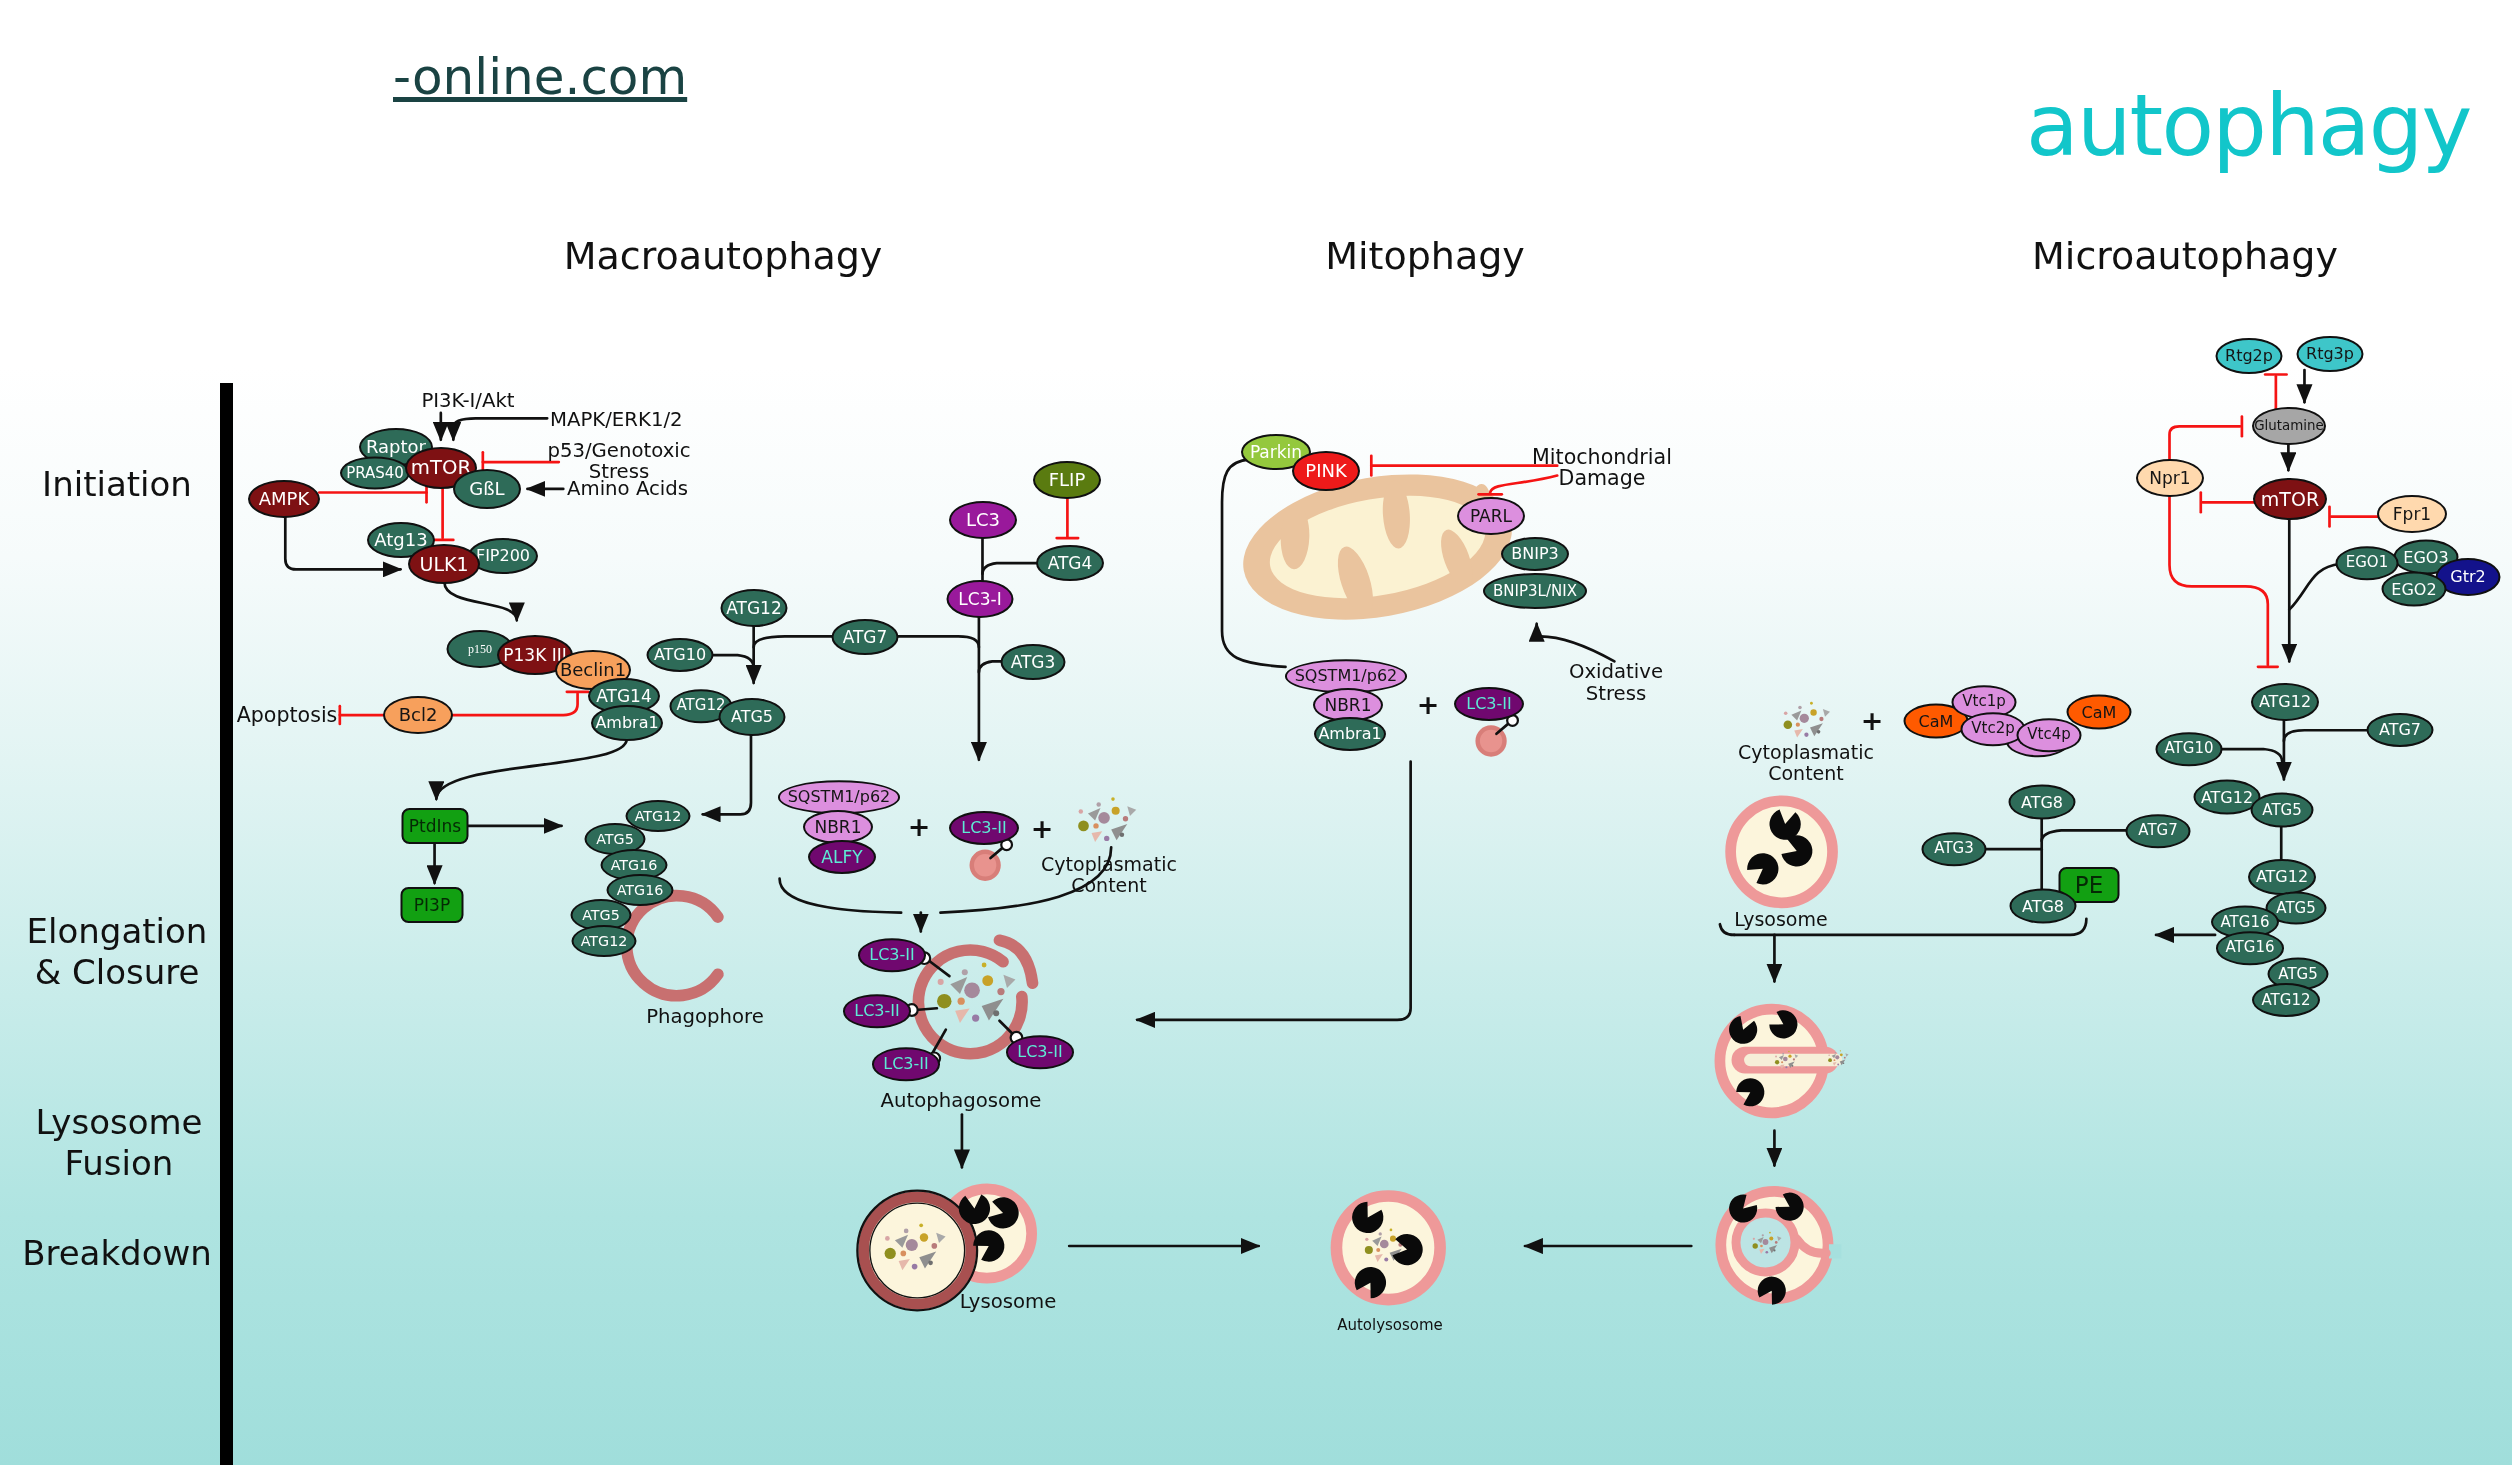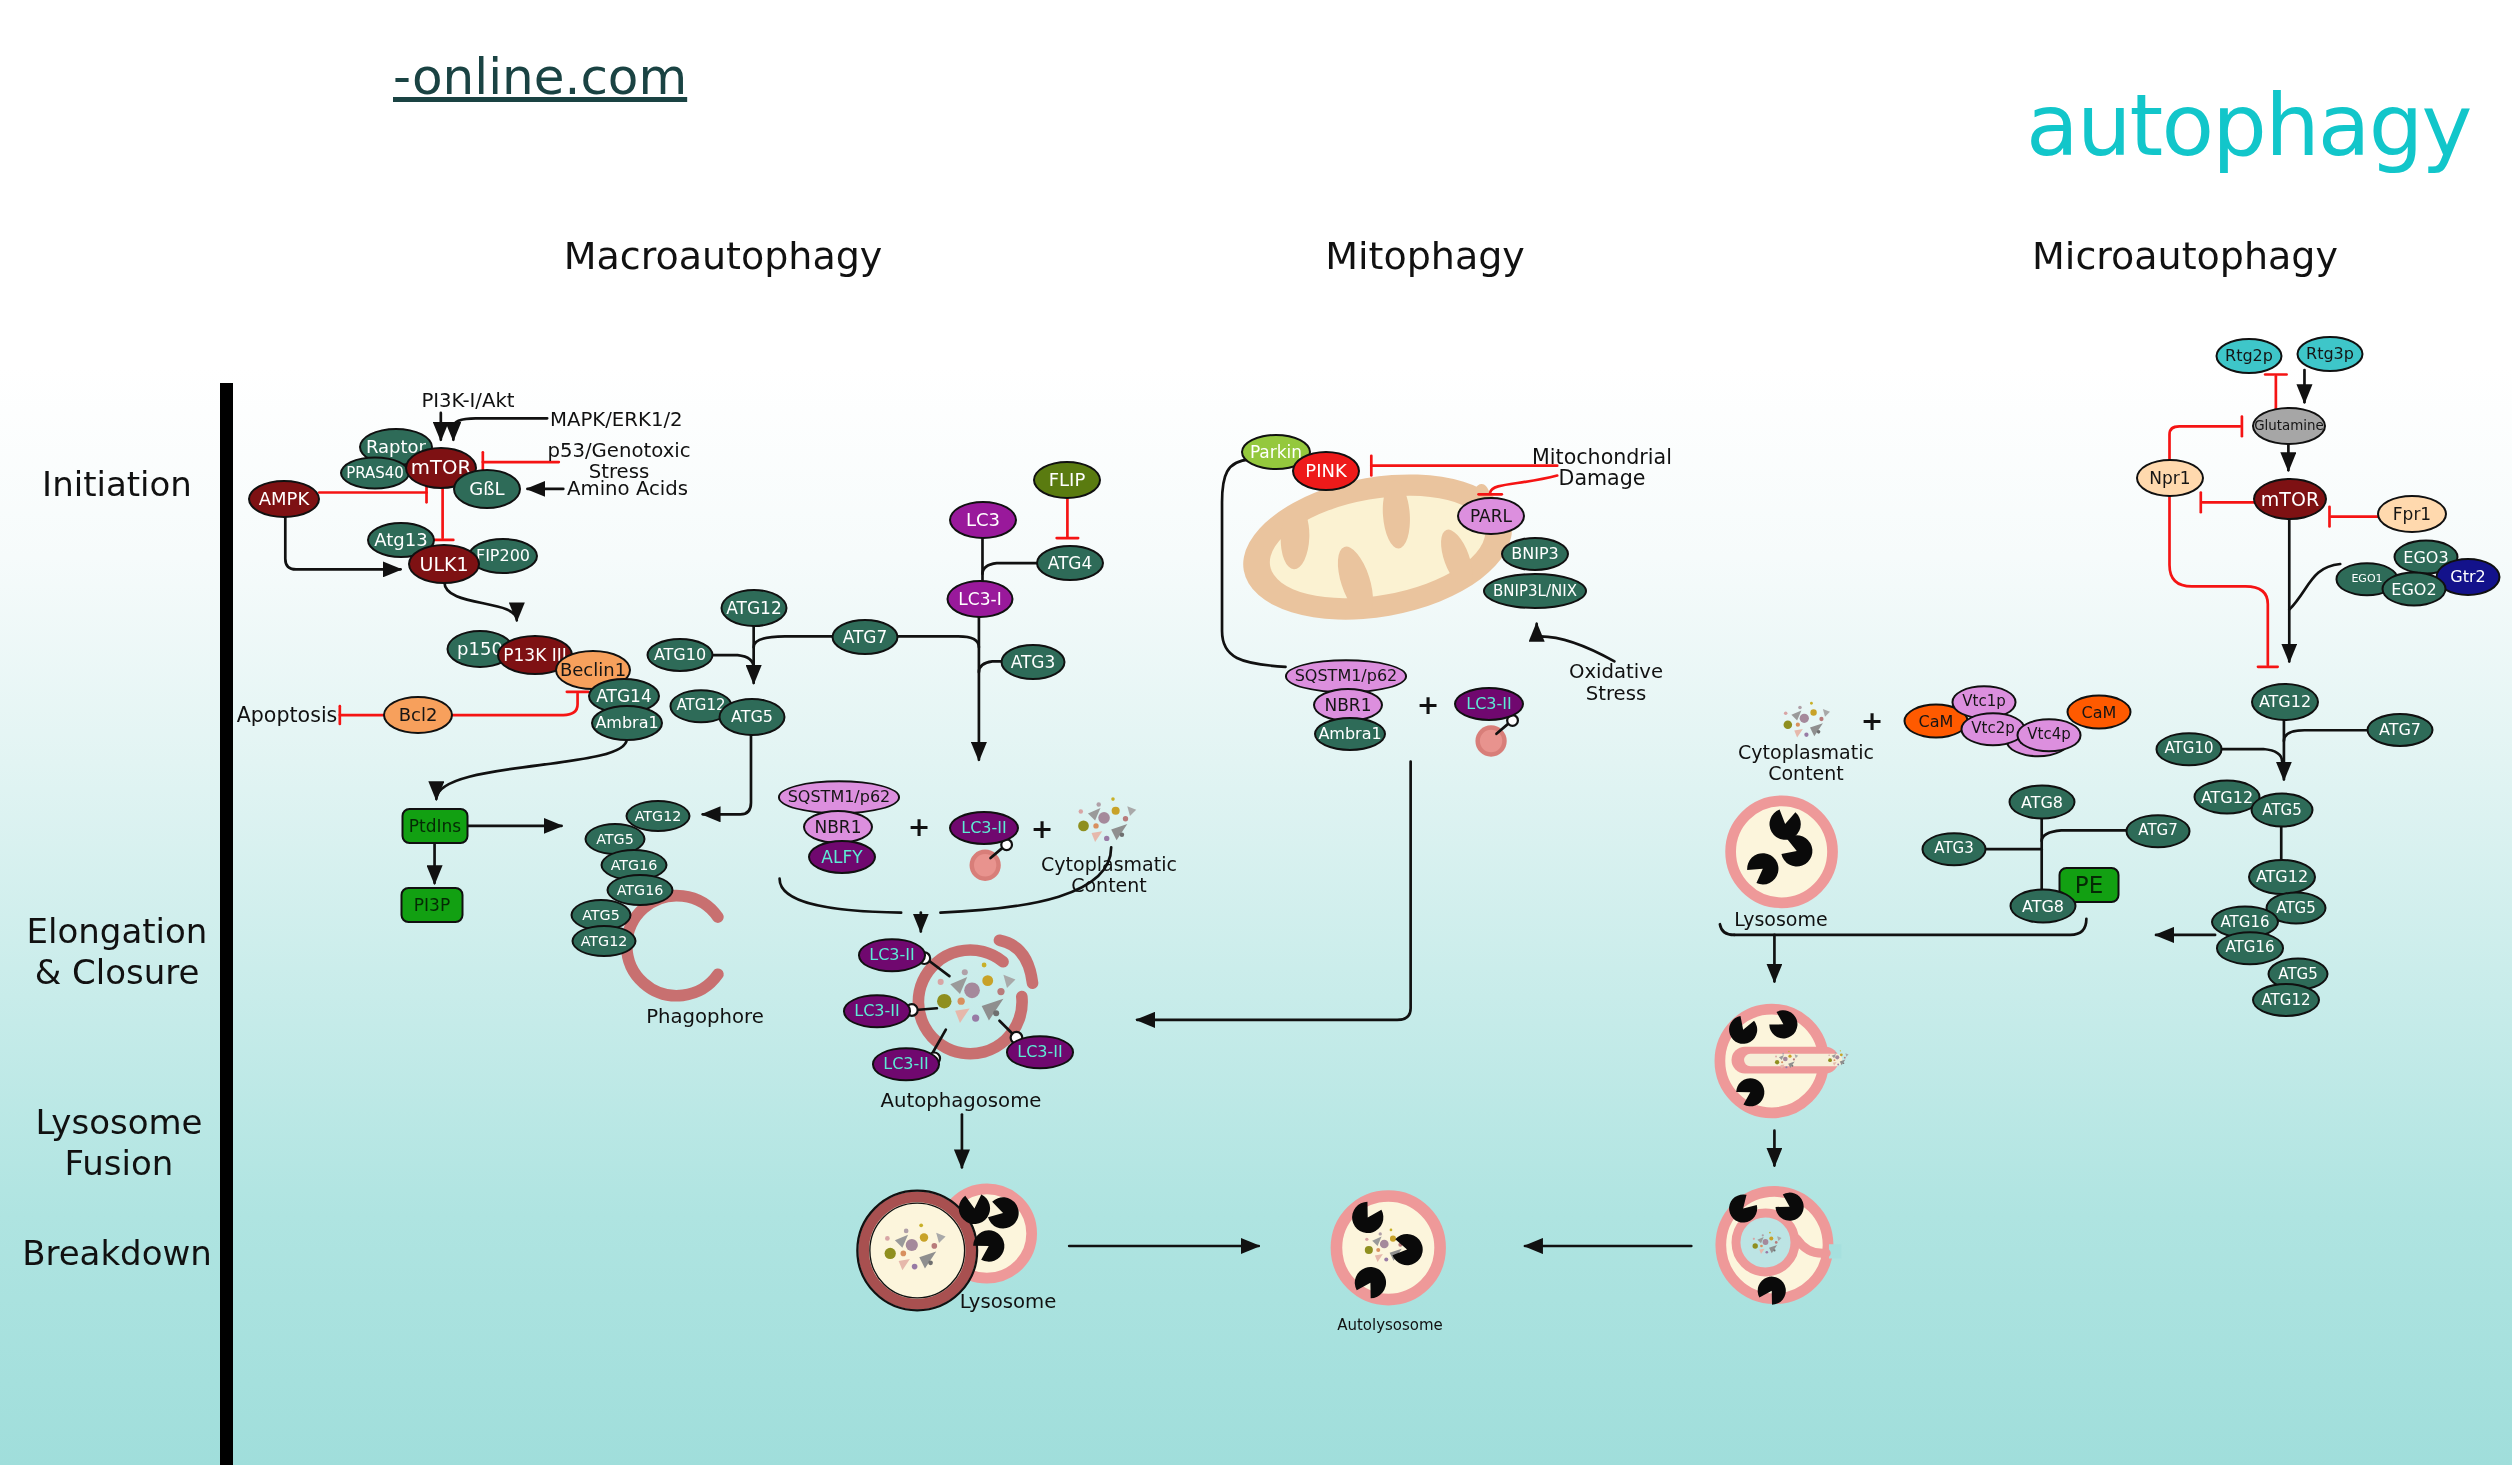--- a/index.html
+++ b/index.html
@@ -286,21 +286,21 @@
 
 <div id="nodes">
       <div class="node s-teal" style="left: 396px; top: 447px; width: 70px; height: 34px; font-size: 18px;">Raptor</div>
       <div class="node s-teal" style="left: 375px; top: 473px; width: 66px; height: 29px; font-size: 15px;">PRAS40</div>
       <div class="node s-darkred" style="left: 441px; top: 468px; width: 68px; height: 38px; font-size: 19.7px;">mTOR</div>
       <div class="node s-teal" style="left: 487px; top: 489px; width: 64px; height: 36px; font-size: 18px;">GßL</div>
       <div class="node s-darkred" style="left: 284px; top: 499px; width: 68px; height: 34px; font-size: 18px;">AMPK</div>
       <div class="node s-teal" style="left: 401px; top: 540px; width: 64px; height: 32px; font-size: 18px;">Atg13</div>
       <div class="node s-teal" style="left: 503px; top: 556px; width: 66px; height: 32px; font-size: 16px;">FIP200</div>
       <div class="node s-darkred" style="left: 444px; top: 564px; width: 68px; height: 36px; font-size: 19px;">ULK1</div>
-      <div class="node s-teal" style="left: 480px; top: 649px; width: 63px; height: 34px; font-size: 18px;">p150</div>
+      <div class="node s-teal" style="left: 480px; top: 649px; width: 63px; height: 34px; font-size: 12px; font-family: Liberation Serif, serif;">p150</div>
       <div class="node s-darkred" style="left: 535px; top: 655px; width: 72px; height: 36px; font-size: 17px;">P13K III</div>
       <div class="node s-orange" style="left: 593px; top: 670px; width: 72px; height: 36px; font-size: 18px;">Beclin1</div>
       <div class="node s-teal" style="left: 624px; top: 696px; width: 68px; height: 32px; font-size: 17px;">ATG14</div>
       <div class="node s-teal" style="left: 627px; top: 723px; width: 68px; height: 32px; font-size: 16px;">Ambra1</div>
       <div class="node s-orange" style="left: 418px; top: 715px; width: 66px; height: 34px; font-size: 18px;">Bcl2</div>
       <div class="node s-grect" style="left: 435px; top: 826px; width: 63px; height: 32px; font-size: 17px;">PtdIns</div>
       <div class="node s-grect" style="left: 432px; top: 905px; width: 59px; height: 32px; font-size: 17px;">PI3P</div>
       <div class="node s-teal" style="left: 754px; top: 608px; width: 63px; height: 34px; font-size: 17px;">ATG12</div>
       <div class="node s-teal" style="left: 865px; top: 637px; width: 63px; height: 32px; font-size: 17px;">ATG7</div>
       <div class="node s-teal" style="left: 680px; top: 655px; width: 63px; height: 30px; font-size: 16px;">ATG10</div>
@@ -335,21 +335,21 @@
       <div class="node s-teal" style="left: 1350px; top: 734px; width: 68px; height: 30px; font-size: 16px;">Ambra1</div>
       <div class="node s-dpurple" style="left: 1489px; top: 704px; width: 66px; height: 30px; font-size: 16px;">LC3-II</div>
       <div class="node s-cyan" style="left: 2249px; top: 356px; width: 63px; height: 32px; font-size: 16px;">Rtg2p</div>
       <div class="node s-cyan" style="left: 2330px; top: 354px; width: 63px; height: 32px; font-size: 16px;">Rtg3p</div>
       <div class="node s-gray" style="left: 2289px; top: 426px; width: 70px; height: 34px; font-size: 13.4px;">Glutamine</div>
       <div class="node s-peach" style="left: 2170px; top: 478px; width: 64px; height: 34px; font-size: 17px;">Npr1</div>
       <div class="node s-darkred" style="left: 2290px; top: 499px; width: 70px; height: 38px; font-size: 19px;">mTOR</div>
       <div class="node s-peach" style="left: 2412px; top: 514px; width: 66px; height: 34px; font-size: 17px;">Fpr1</div>
       <div class="node s-teal" style="left: 2426px; top: 557px; width: 61px; height: 31px; font-size: 16px;">EGO3</div>
       <div class="node s-navy" style="left: 2468px; top: 577px; width: 61px; height: 34px; font-size: 16px;">Gtr2</div>
-      <div class="node s-teal" style="left: 2367px; top: 563px; width: 59px; height: 29.5px; font-size: 11px; margin-top: 16px;">EGO1</div>
+      <div class="node s-teal" style="left: 2367px; top: 563px; width: 59px; height: 29.5px; font-size: 15px;">EGO1</div>
       <div class="node s-teal" style="left: 2414px; top: 589px; width: 61px; height: 31px; font-size: 16px;">EGO2</div>
       <div class="node s-teal" style="left: 2285px; top: 702px; width: 64px; height: 34px; font-size: 16px;">ATG12</div>
       <div class="node s-teal" style="left: 2400px; top: 730px; width: 63px; height: 30px; font-size: 16px;">ATG7</div>
       <div class="node s-teal" style="left: 2189px; top: 749px; width: 63px; height: 29.5px; font-size: 15px;">ATG10</div>
       <div class="node s-teal" style="left: 2227px; top: 797px; width: 63px; height: 31px; font-size: 16px;">ATG12</div>
       <div class="node s-teal" style="left: 2282px; top: 810px; width: 59px; height: 31px; font-size: 15px;">ATG5</div>
       <div class="node s-teal" style="left: 2282px; top: 877px; width: 64px; height: 32px; font-size: 16px;">ATG12</div>
       <div class="node s-teal" style="left: 2296px; top: 908px; width: 57px; height: 29px; font-size: 15px;">ATG5</div>
       <div class="node s-teal" style="left: 2245px; top: 922px; width: 64px; height: 29px; font-size: 15px;">ATG16</div>
       <div class="node s-teal" style="left: 2250px; top: 948px; width: 64px; height: 29.5px; font-size: 15px;">ATG16</div>

